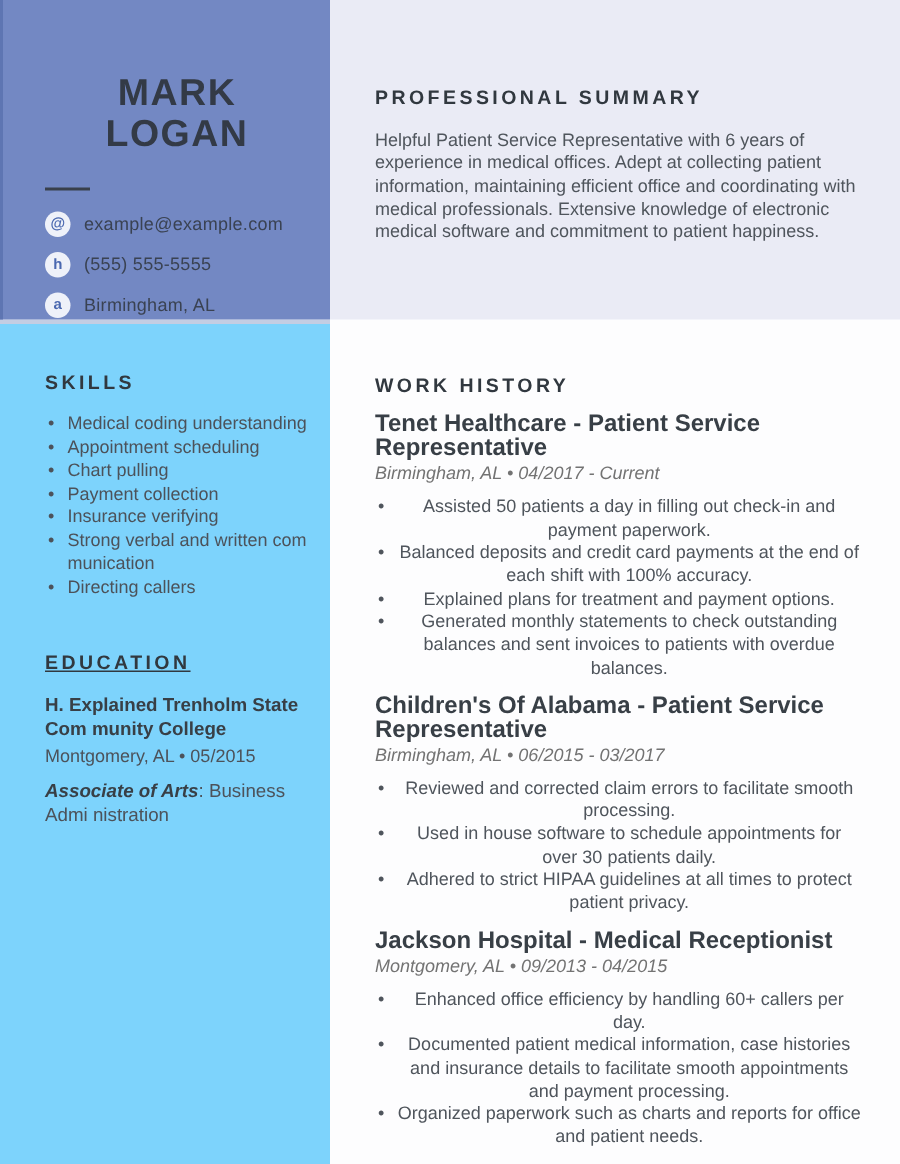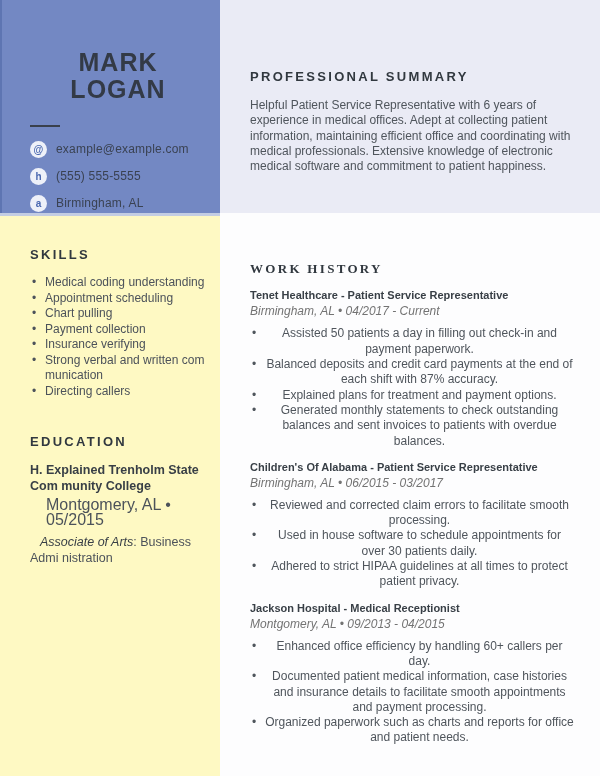--- a/index.html
+++ b/index.html
@@ -6,46 +6,46 @@
   .page{
     position:relative;width:600px;height:776px;overflow:hidden;
     background:#fdfdfe;font-family:"Liberation Sans",sans-serif;
     -webkit-font-smoothing:antialiased;
   }
   
   .hdr-blue{position:absolute;left:0;top:0;width:220px;height:213px;background:#7388c3;box-sizing:border-box;padding:28px 14px 0 30px;z-index:2;text-align:center;}
   .hdr-blue::before{content:"";position:absolute;left:0;top:0;width:2px;height:100%;background:#5e75b2;}
   .hdr-tint{position:absolute;left:220px;top:0;width:380px;height:213px;background:#eaebf5;z-index:1;}
   .band{position:absolute;left:0;top:213px;width:220px;height:3px;background:#c3cde3;z-index:1;}
-  .sb{position:absolute;left:0;top:216px;width:220px;height:560px;background:#fef9c3;box-sizing:border-box;padding:31px 12px 0 30px;z-index:2;}
+  .sb{position:absolute;left:0;top:216px;width:220px;height:560px;background:#7dd3fc;box-sizing:border-box;padding:31px 12px 0 30px;z-index:2;}
   
   .name span{display:block;font-size:25px;line-height:27px;font-weight:bold;letter-spacing:1px;color:#333a46;}
   .divider{width:30px;height:2px;background:#39404c;margin-top:12px;}
   .contact{list-style:none;margin:14px 0 0;padding:0;}
   .contact li{display:flex;align-items:center;margin-bottom:10px;}
   .cicon{flex:0 0 17px;width:17px;height:17px;border-radius:50%;background:#eef1f9;color:#4a68b0;
          font-size:10px;font-weight:bold;display:flex;align-items:center;justify-content:center;margin-right:9px;}
   .ctext{font-size:12px;color:#3a4252;letter-spacing:.2px;}
   
   .sec-title{font-size:13px;font-weight:bold;letter-spacing:2.3px;color:#31383f;margin:0;line-height:16px;}
   
   .slist{list-style:none;margin:12px 0 0;padding:0 2px 0 0;font-size:12px;line-height:15.5px;color:#4c525a;}
   .slist li{position:relative;padding-left:15px;}
   .slist li::before{content:"\2022";position:absolute;left:2px;color:#4c525a;}
-  .edu-title{margin-top:35px;}
+  .edu-title{margin-top:35px;text-decoration:underline;}
   .school{margin:13px 0 0;font-size:12.5px;font-weight:bold;line-height:15.5px;color:#383f46;width:182px;}
-  .edmeta{margin:3px 16px 0;font-size:16px;color:#4c525a;line-height:15px;}
+  .edmeta{margin:3px 0 0;font-size:12px;color:#4c525a;line-height:15px;}
   .degree{margin:8px 0 0;font-size:12.5px;line-height:15.5px;color:#4c525a;width:182px;}
-  .degree .lbl{font-weight:normal;font-style:italic;color:#383f46;margin-left:10px;}
+  .degree .lbl{font-weight:bold;font-style:italic;color:#383f46;}
   
-  .main{position:absolute;left:220px;top:12px;width:380px;box-sizing:border-box;padding:57px 26px 0 30px;z-index:3;}
+  .main{position:absolute;left:220px;top:0;width:380px;box-sizing:border-box;padding:57px 26px 0 30px;z-index:3;}
   .summary p{margin:13px 0 0;font-size:12px;line-height:15.3px;color:#4f555c;}
-  .work-title{margin-top:87px;font-family:Liberation Serif, serif;}
+  .work-title{margin-top:87px;}
   .job{margin-top:10px;}
-  .job h3{margin:0;font-size:11px;line-height:16px;font-weight:bold;color:#383f46;}
+  .job h3{margin:0;font-size:16px;line-height:16px;font-weight:bold;color:#383f46;}
   .jmeta{margin:1px 0 0;font-size:12px;line-height:15px;font-style:italic;color:#737373;}
   .jlist{list-style:none;margin:7px 0 0;padding:0;font-size:12px;line-height:15.3px;color:#4f555c;}
   .jlist li{position:relative;padding-left:15px;text-align:center;}
   .jlist li::before{content:"\2022";position:absolute;left:2px;color:#4f555c;}
 </style>
 </head>
 <body>
 
 <div class="page">
 
@@ -100,21 +100,21 @@
     </section>
 
     <section class="work">
       <h2 class="sec-title work-title">WORK HISTORY</h2>
 
       <div class="job">
         <h3>Tenet Healthcare - Patient Service Representative</h3>
         <p class="jmeta">Birmingham, AL  •  04/2017 - Current</p>
         <ul class="jlist">
           <li>Assisted 50 patients a day in filling out check-in and payment paperwork.</li>
-          <li>Balanced deposits and credit card payments at the end of each shift with 87% accuracy.</li>
+          <li>Balanced deposits and credit card payments at the end of each shift with 100% accuracy.</li>
           <li>Explained plans for treatment and payment options.</li>
           <li>Generated monthly statements to check outstanding balances and sent invoices to patients with overdue balances.</li>
         </ul>
       </div>
 
       <div class="job">
         <h3>Children's Of Alabama - Patient Service Representative</h3>
         <p class="jmeta">Birmingham, AL  •  06/2015 - 03/2017</p>
         <ul class="jlist">
           <li>Reviewed and corrected claim errors to facilitate smooth processing.</li>

